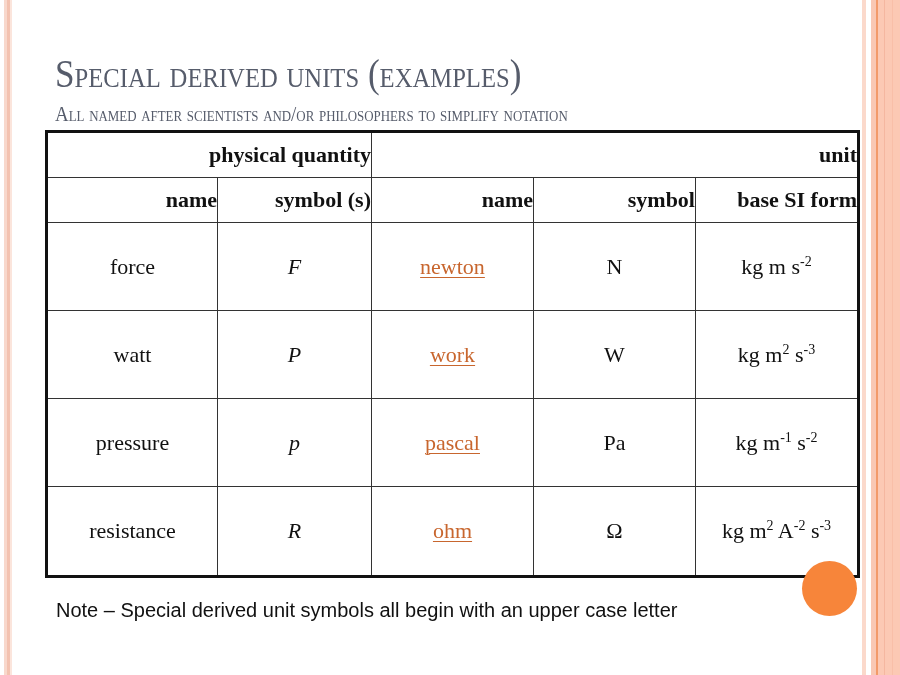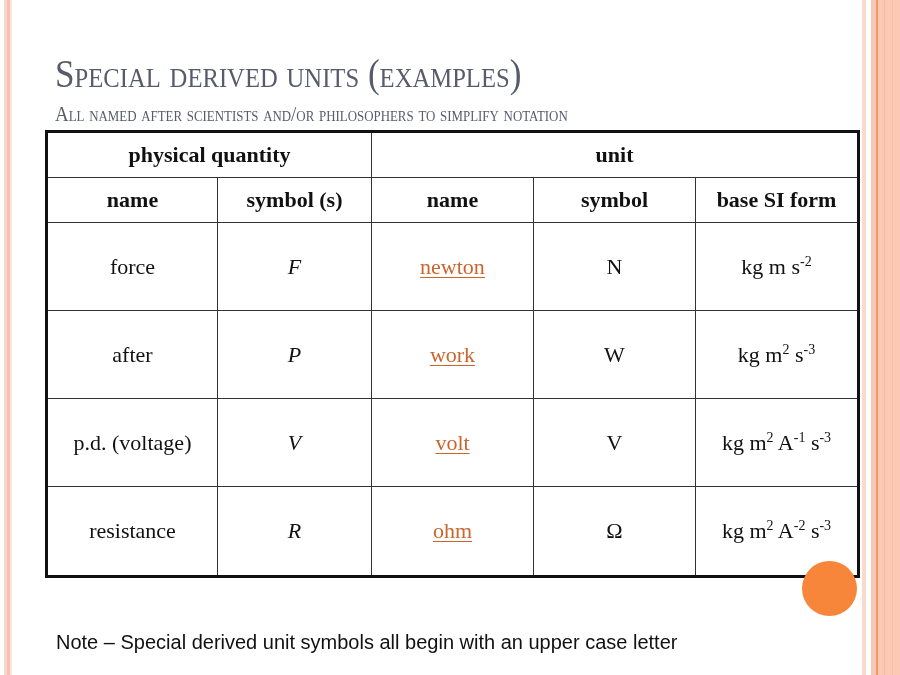--- a/index.html
+++ b/index.html
@@ -14,27 +14,27 @@
   .rb4 { position:absolute; left:14px; top:0; width:2px; height:100%; background:#f39a6a; }
   .rb5 { position:absolute; left:16px; top:0; width:22px; height:100%; background:#fcc9b4; }
   .rb6 { position:absolute; left:22px; top:0; width:1px; height:100%; background:#f5b7a0; }
   .rb7 { position:absolute; left:30px; top:0; width:1px; height:100%; background:#f9bfa8; }
 
   .title { position:absolute; left:55px; top:52px; font-family:"Liberation Serif", serif; font-variant:small-caps; font-size:40px; color:#565c6b; letter-spacing:0px; white-space:nowrap; line-height:44px; transform:scaleX(0.88); transform-origin:left; }
   .subtitle { position:absolute; left:55px; top:101px; font-family:"Liberation Serif", serif; font-variant:small-caps; font-size:22px; color:#565c6b; white-space:nowrap; line-height:26px; transform:scaleX(0.86); transform-origin:left; }
 
   table.units { position:absolute; left:45px; top:130px; width:812px; height:448px; border-collapse:collapse; border:3px solid #111; table-layout:fixed; }
   table.units td, table.units th { border:1.5px solid #333; text-align:center; vertical-align:middle; font-size:22px; color:#111; padding:0; height:44px; font-family:"Liberation Serif", serif; }
-  table.units th { font-weight:bold; }
+  table.units th { font-weight:bold;text-align:right; }
   .italic { font-style:italic; }
   .link { color:#c8662e; text-decoration:underline; text-decoration-thickness:1px; text-underline-offset:3px; }
   .red { color:#d4202a; }
   sup { font-size:14px; vertical-align:super; line-height:0; }
 
-  .note { position:absolute; left:56px; top:599px; font-family:"Liberation Sans", sans-serif; font-size:20px; color:#111; white-space:nowrap;margin-top:32px; }
+  .note { position:absolute; left:56px; top:599px; font-family:"Liberation Sans", sans-serif; font-size:20px; color:#111; white-space:nowrap; }
   .orange-dot { position:absolute; left:802px; top:561px; width:55px; height:55px; border-radius:50%; background:#f7853a; }
 </style>
 </head>
 <body>
 
 <div class="left-stripe-a"></div>
 <div class="left-stripe-b"></div>
 <div class="left-stripe-c"></div>
 
 <div class="right-border">
@@ -73,32 +73,32 @@
   </thead>
   <tbody id="rows">
       <tr>
         <td>force</td>
         <td class="italic">F</td>
         <td><span class="link">newton</span></td>
         <td>N</td>
         <td><span style="white-space: pre;">kg m s</span><sup>-2</sup></td>
       </tr>
       <tr>
-        <td>after</td>
+        <td>watt</td>
         <td class="italic">P</td>
         <td><span class="link">work</span></td>
         <td>W</td>
         <td class="red"><span style="white-space: pre;">kg m</span><sup>2</sup><span style="white-space: pre;"> s</span><sup>-3</sup></td>
       </tr>
       <tr>
-        <td>p.d. (voltage)</td>
-        <td class="italic">V</td>
-        <td><span class="link">volt</span></td>
-        <td>V</td>
-        <td class="red"><span style="white-space: pre;">kg m</span><sup>2</sup><span style="white-space: pre;"> A</span><sup>-1</sup><span style="white-space: pre;"> s</span><sup>-3</sup></td>
+        <td>pressure</td>
+        <td class="italic">p</td>
+        <td><span class="link">pascal</span></td>
+        <td>Pa</td>
+        <td class="red"><span style="white-space: pre;">kg m</span><sup>-1</sup><span style="white-space: pre;"> s</span><sup>-2</sup></td>
       </tr>
       <tr>
         <td>resistance</td>
         <td class="italic">R</td>
         <td><span class="link">ohm</span></td>
         <td>Ω</td>
         <td class="red"><span style="white-space: pre;">kg m</span><sup>2</sup><span style="white-space: pre;"> A</span><sup>-2</sup><span style="white-space: pre;"> s</span><sup>-3</sup></td>
       </tr>
     </tbody>
 </table>

